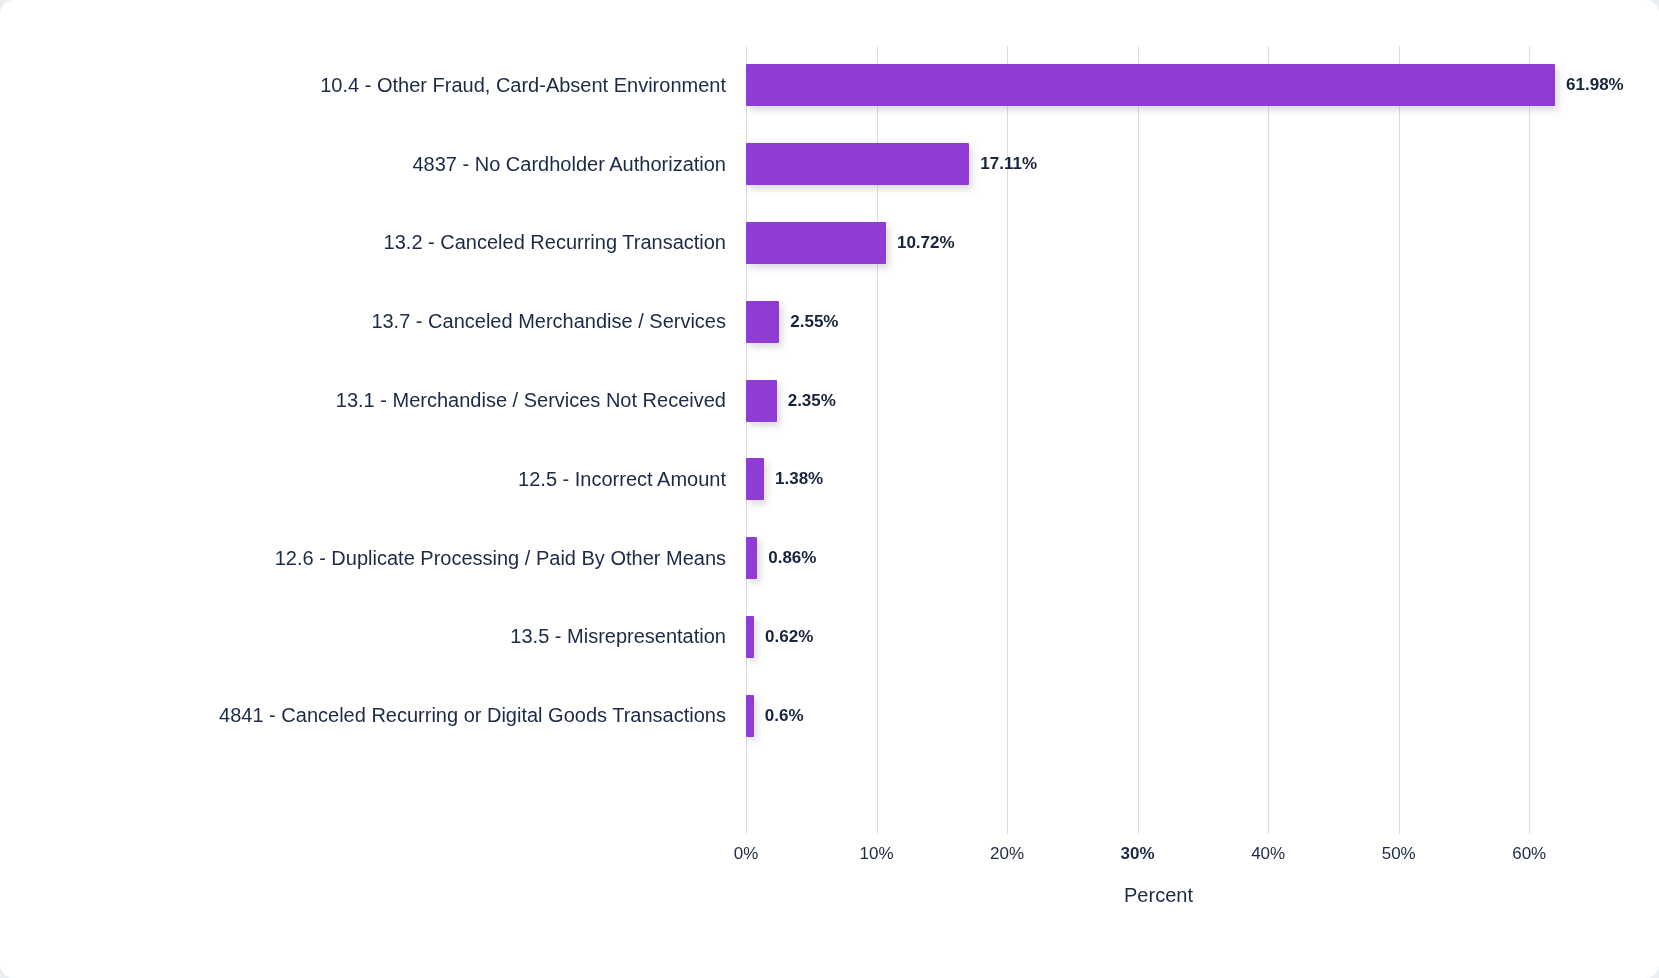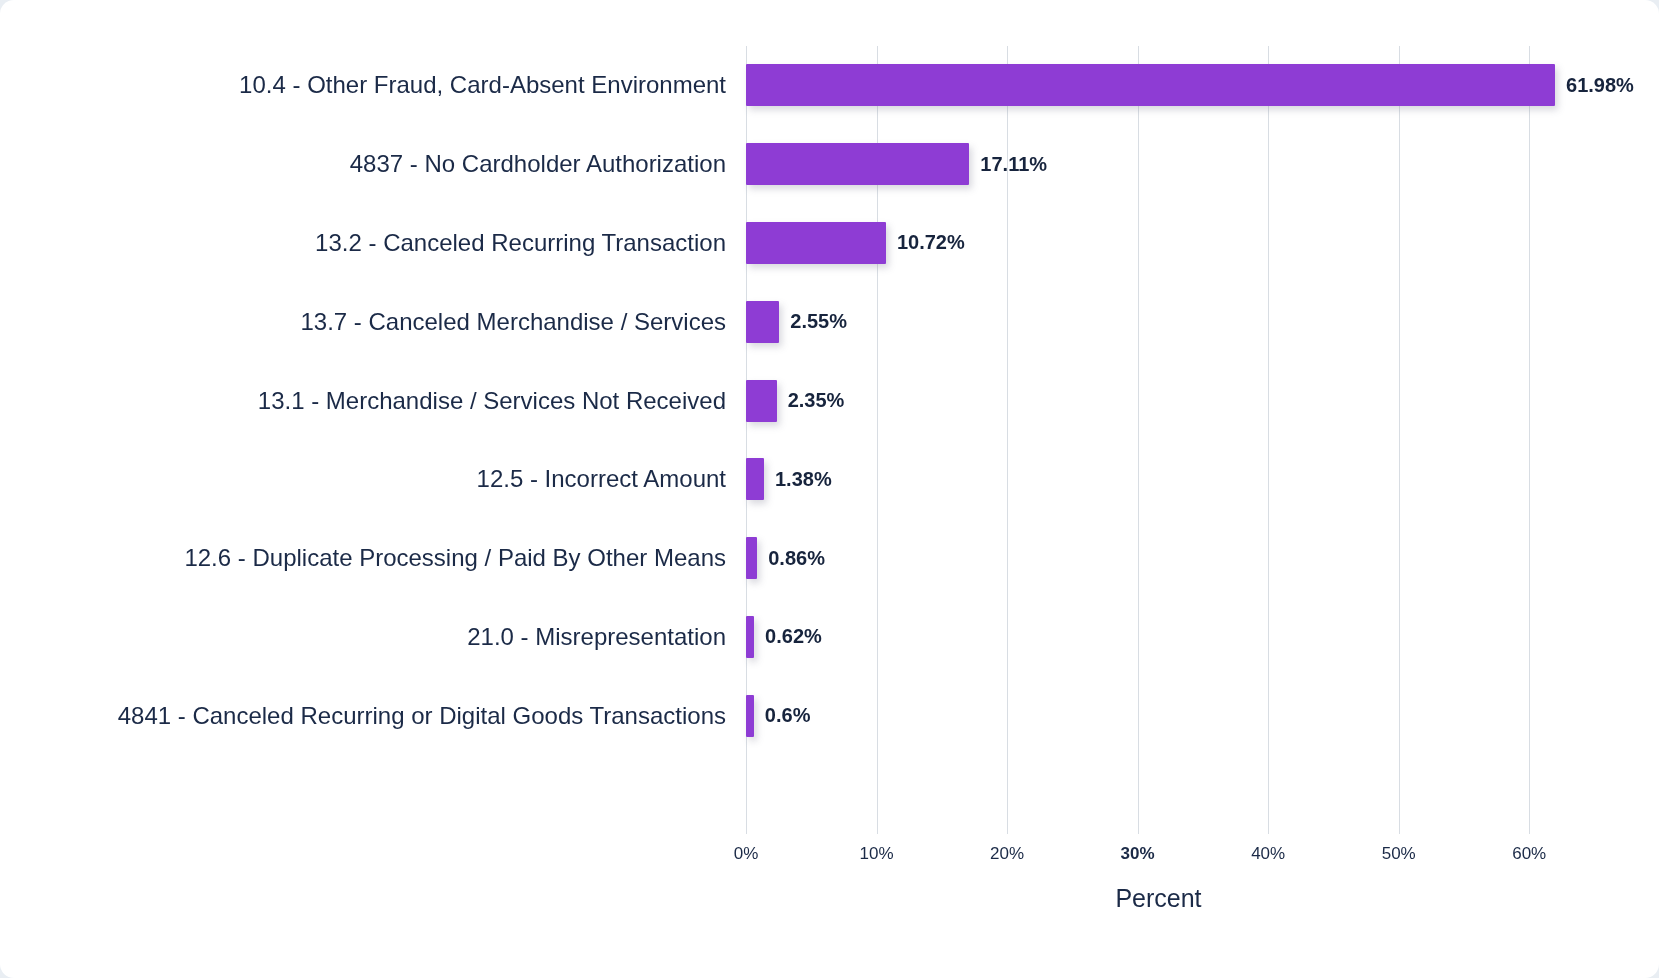--- a/index.html
+++ b/index.html
@@ -46,21 +46,21 @@
   }
 
   .bar {
     height: 42px;
     background: #8e3cd4;
     border-radius: 1px;
     box-shadow: 3px 4px 7px rgba(120,120,140,0.28);
     flex: 0 0 auto;
   }
   .bar-value {
-    font-size: 20px;
+    font-size: 17px;
     font-weight: bold;
     color: #17243d;
     margin-left: 11px;
     white-space: nowrap;
   }
 
   
   .cat-labels {
     position: absolute;
     left: 0;
@@ -68,21 +68,21 @@
     width: 726px;
     height: 788px;
   }
   .cat-label {
     height: 78.8px;
     display: flex;
     align-items: center;
     justify-content: flex-end;
     padding-right: 0;
     box-sizing: border-box;
-    font-size: 24px;
+    font-size: 20px;
     color: #1b2a47;
     font-weight: 500;
     white-space: nowrap;
   }
 
   
   .x-axis {
     position: absolute;
     left: 746px;
     top: 834px;
@@ -97,39 +97,39 @@
     color: #1b2a47;
     font-weight: 500;
     white-space: nowrap;
   }
   .x-title {
     position: absolute;
     left: 746px;
     top: 884px;
     width: 825px;
     text-align: center;
-    font-size: 25px;
+    font-size: 20px;
     color: #1b2a47;
     font-weight: 500;
   }
 </style>
 </head>
 <body>
 
 <div id="page">
 
   <div class="cat-labels">
     <div class="cat-label">10.4 - Other Fraud, Card-Absent Environment</div>
     <div class="cat-label">4837 - No Cardholder Authorization</div>
     <div class="cat-label">13.2 - Canceled Recurring Transaction</div>
     <div class="cat-label">13.7 - Canceled Merchandise / Services</div>
     <div class="cat-label">13.1 - Merchandise / Services Not Received</div>
     <div class="cat-label">12.5 - Incorrect Amount</div>
     <div class="cat-label">12.6 - Duplicate Processing / Paid By Other Means</div>
-    <div class="cat-label">21.0 - Misrepresentation</div>
+    <div class="cat-label">13.5 - Misrepresentation</div>
     <div class="cat-label">4841 - Canceled Recurring or Digital Goods Transactions</div>
   </div>
 
   <div class="plot-area">
     <div id="gridlines">
         <div class="gridline" style="left: 0px;"></div>
         <div class="gridline" style="left: 130.538px;"></div>
         <div class="gridline" style="left: 261.076px;"></div>
         <div class="gridline" style="left: 391.614px;"></div>
         <div class="gridline" style="left: 522.152px;"></div>

